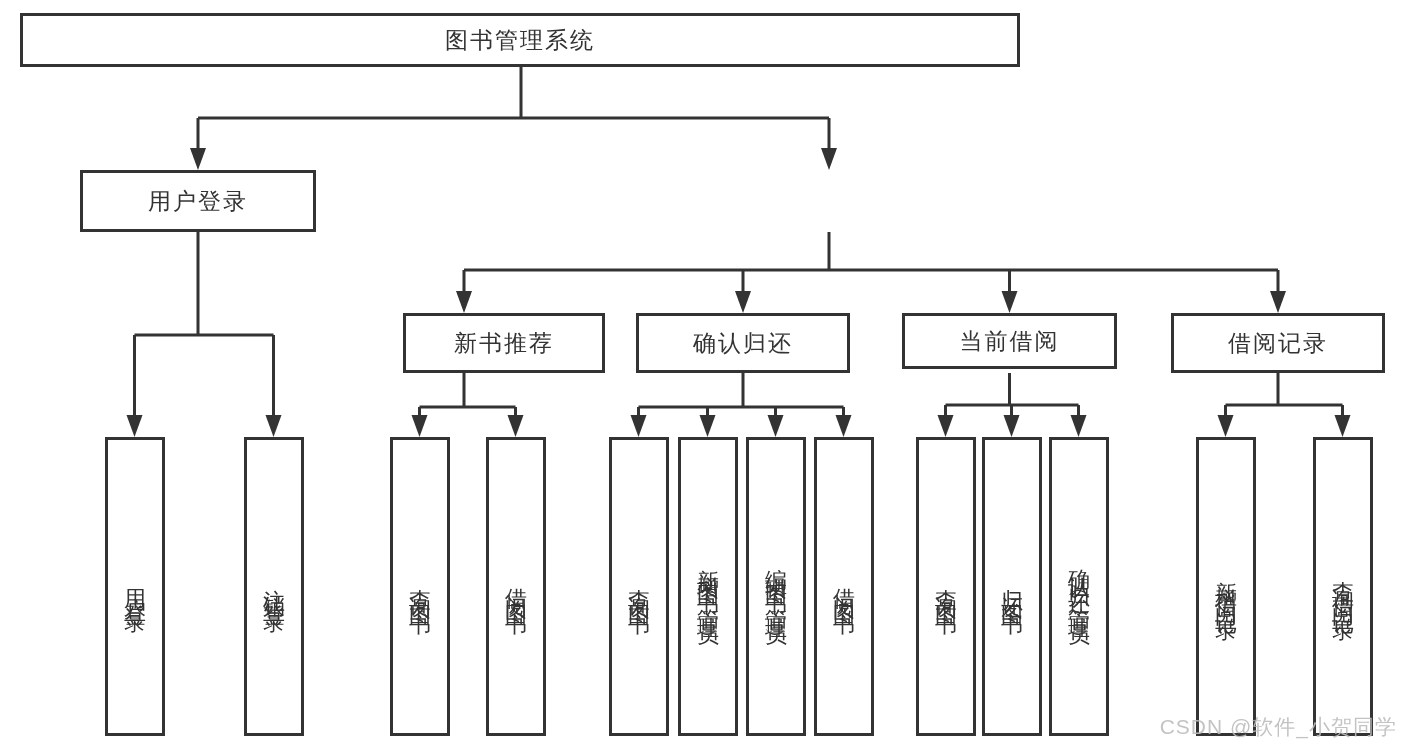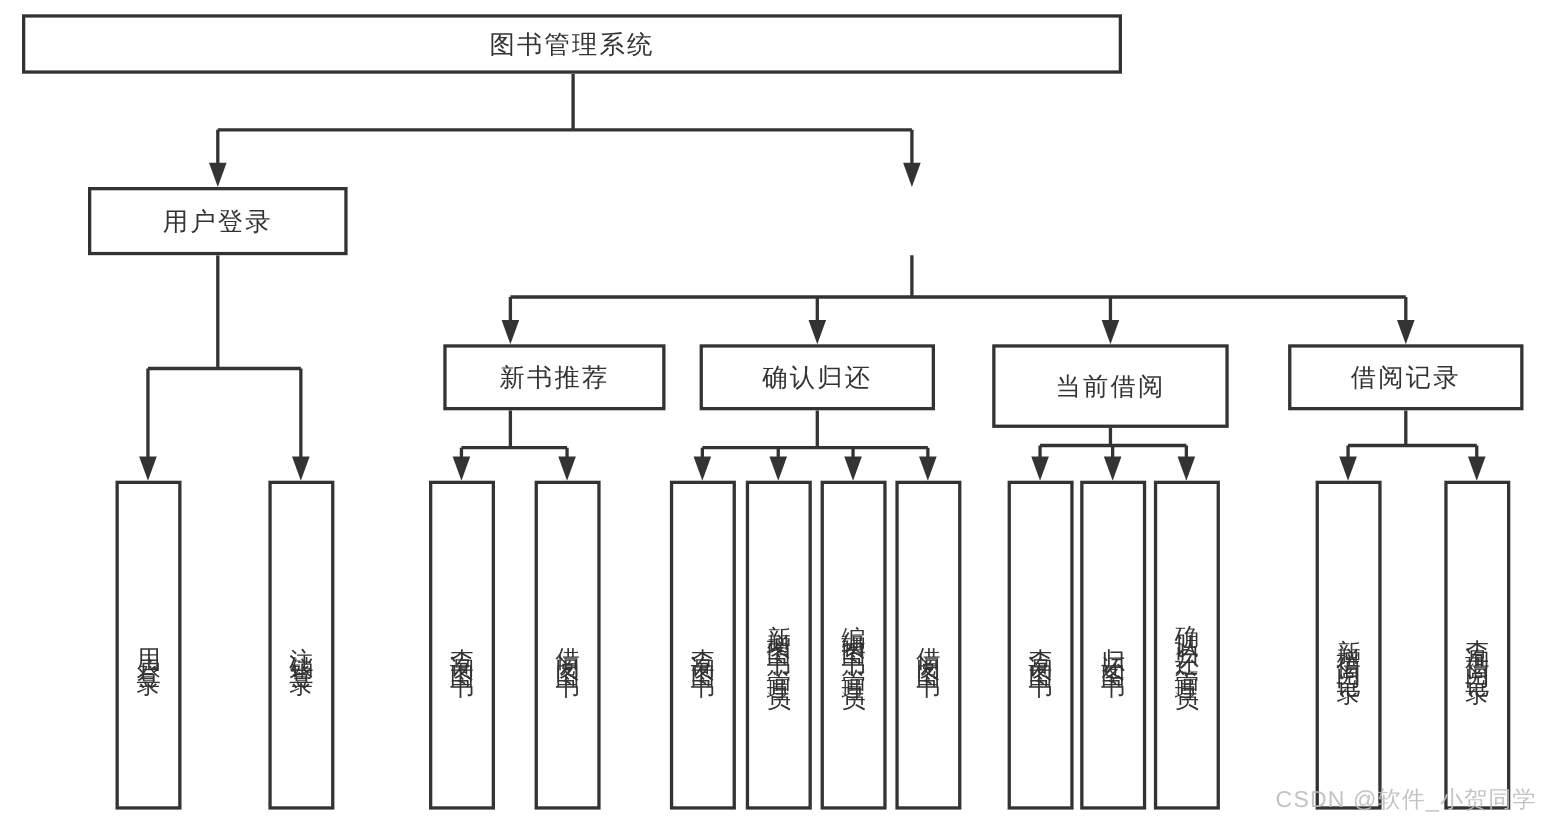--- a/index.html
+++ b/index.html
@@ -46,21 +46,21 @@
     font-size: 22px;
     letter-spacing: 8px;
     line-height: 1;
   }
   
   #n-root   { left: 20px;   top: 13px;  width: 1000px; height: 54px; }
   #n-login  { left: 80px;   top: 170px; width: 236px;  height: 62px; }
   #n-mgmt   { left: 710px;  top: 170px; width: 238px;  height: 62px; }
   #n-newbook{ left: 363px;  top: 313px; width: 202px;  height: 60px; margin-left: 40px; }
   #n-borrow { left: 636px;  top: 313px; width: 214px;  height: 60px; }
-  #n-current{ left: 902px;  top: 313px; width: 215px;  height: 76px; font-family: Liberation Mono, monospace; }
+  #n-current{ left: 902px;  top: 313px; width: 215px;  height: 56px; font-family: Liberation Mono, monospace; }
   #n-records{ left: 1171px; top: 313px; width: 214px;  height: 60px; }
 
   #l-a1 { left: 105px; }
   #l-a2 { left: 244px; }
   #l-b1 { left: 390px; }
   #l-b2 { left: 486px; }
   #l-c1 { left: 609px; }
   #l-c2 { left: 678px; }
   #l-c3 { left: 746px; }
   #l-c4 { left: 814px; }

